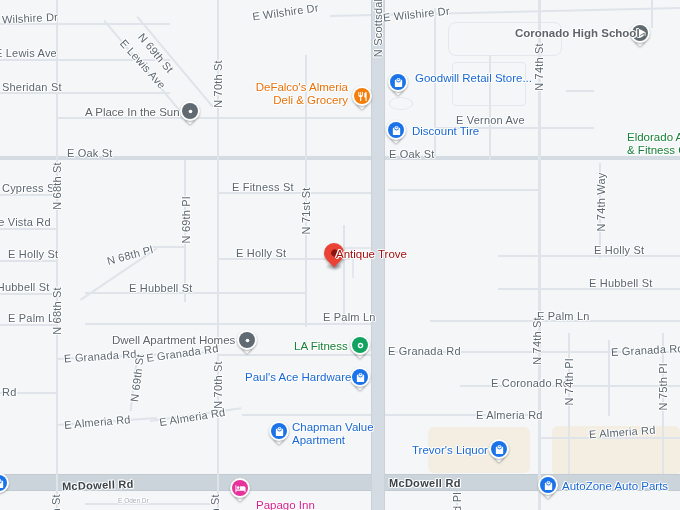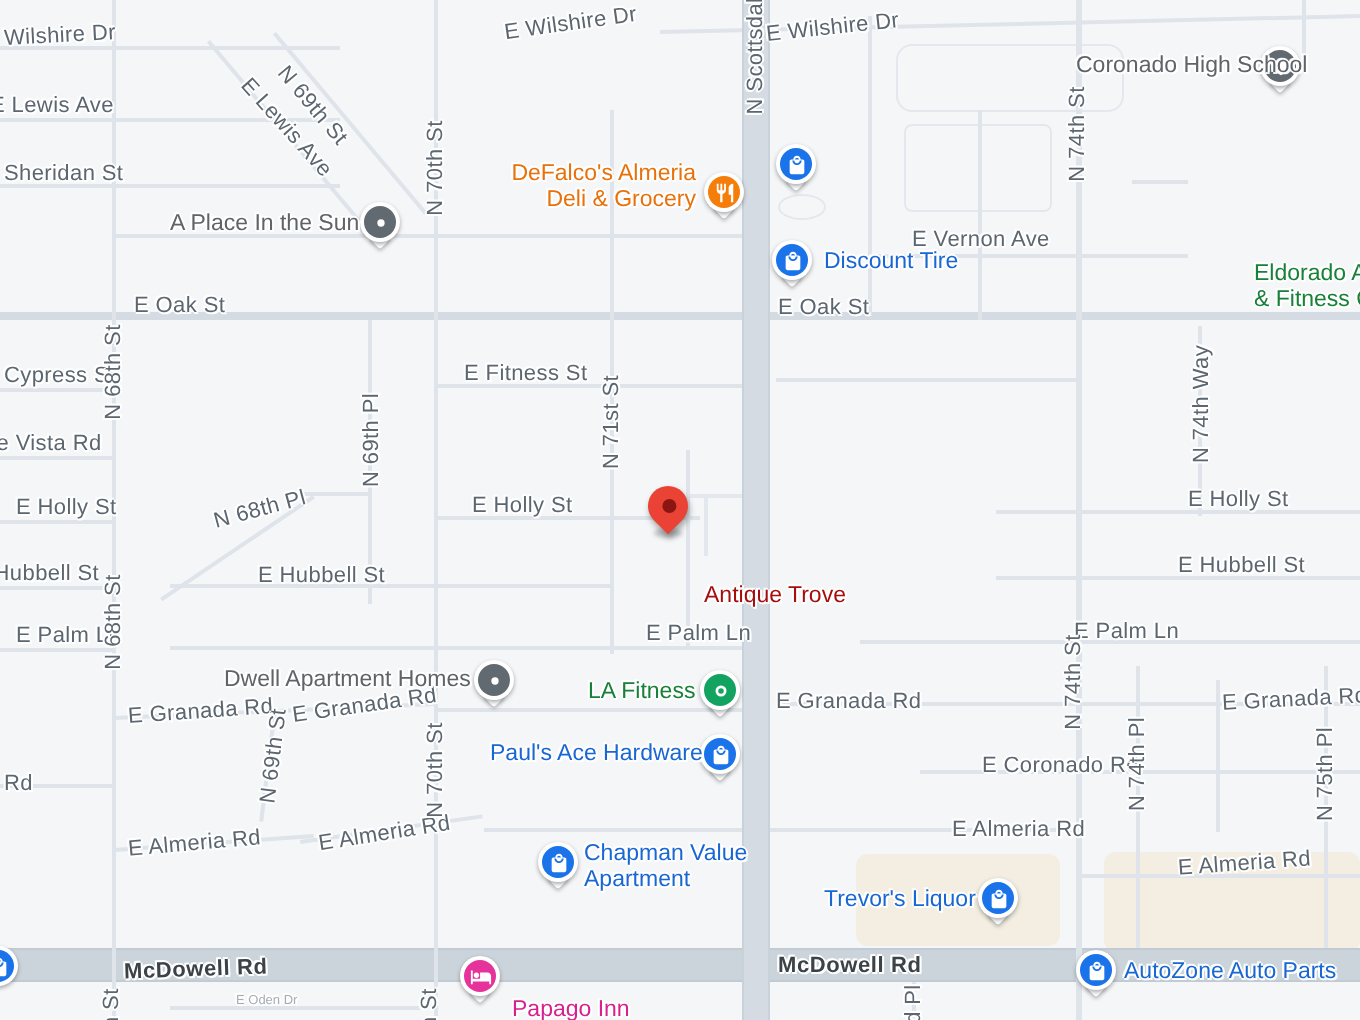--- a/index.html
+++ b/index.html
@@ -283,28 +283,29 @@
   <div class="pin">
       <span class="pd"></span>
     </div>
 
   <div class="poi porange" style="right:332px;top:81px;text-align:right;">
     <span style="display:block">DeFalco's Almeria</span>
     <span style="display:block">Deli &amp; Grocery</span>
   </div>
   <div class="poi pgrey" style="left:85px;top:106px;">A Place In the Sun</div>
   <div class="poi pblue" style="left:415px;top:72px;">
+    <span style="display:block">Goodwill Retail Store...</span>
   </div>
   <div class="poi pblue" style="left:412px;top:125px;">Discount Tire</div>
-  <div class="poi pgrey" style="left:538px;top:27px;">Coronado High School</div>
+  <div class="poi pgrey" style="left:515px;top:27px;font-weight:bold;">Coronado High School</div>
   <div class="poi pgreen" style="left:627px;top:131px;">
     <span style="display:block">Eldorado Aquatic</span>
     <span style="display:block">&amp; Fitness Center</span>
   </div>
-  <div class="poi pred" style="left:352px;top:248px;margin-top:44px;">Antique Trove</div>
+  <div class="poi pred" style="left:336px;top:248px;">Antique Trove</div>
   <div class="poi pgreen" style="left:294px;top:340px;">LA Fitness</div>
   <div class="poi pblue" style="left:245px;top:371px;">Paul's Ace Hardware</div>
   <div class="poi pblue" style="left:292px;top:421px;">
     <span style="display:block">Chapman Value</span>
     <span style="display:block">Apartment</span>
   </div>
   <div class="poi pblue" style="left:412px;top:444px;">Trevor's Liquor</div>
   <div class="poi ppink" style="left:256px;top:499px;">Papago Inn</div>
   <div class="poi pblue" style="left:562px;top:480px;">AutoZone Auto Parts</div>
   <div class="poi pgrey" style="left:112px;top:334px;">Dwell Apartment Homes</div>

